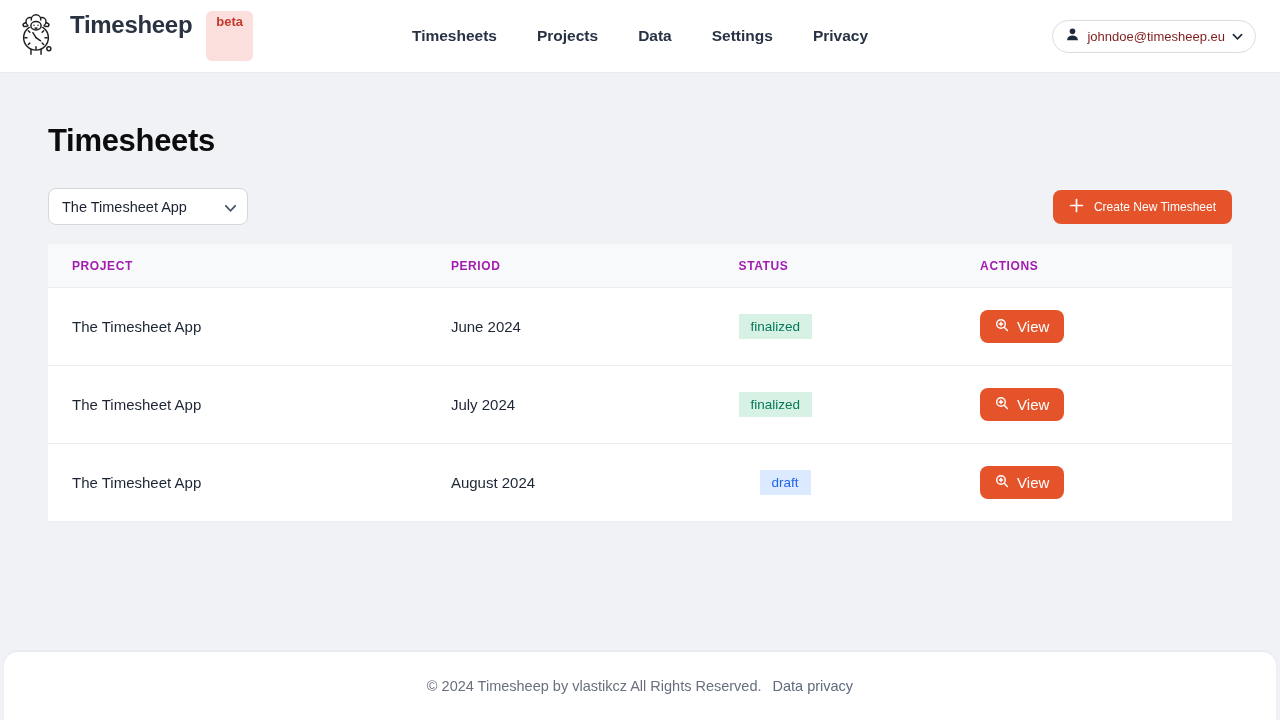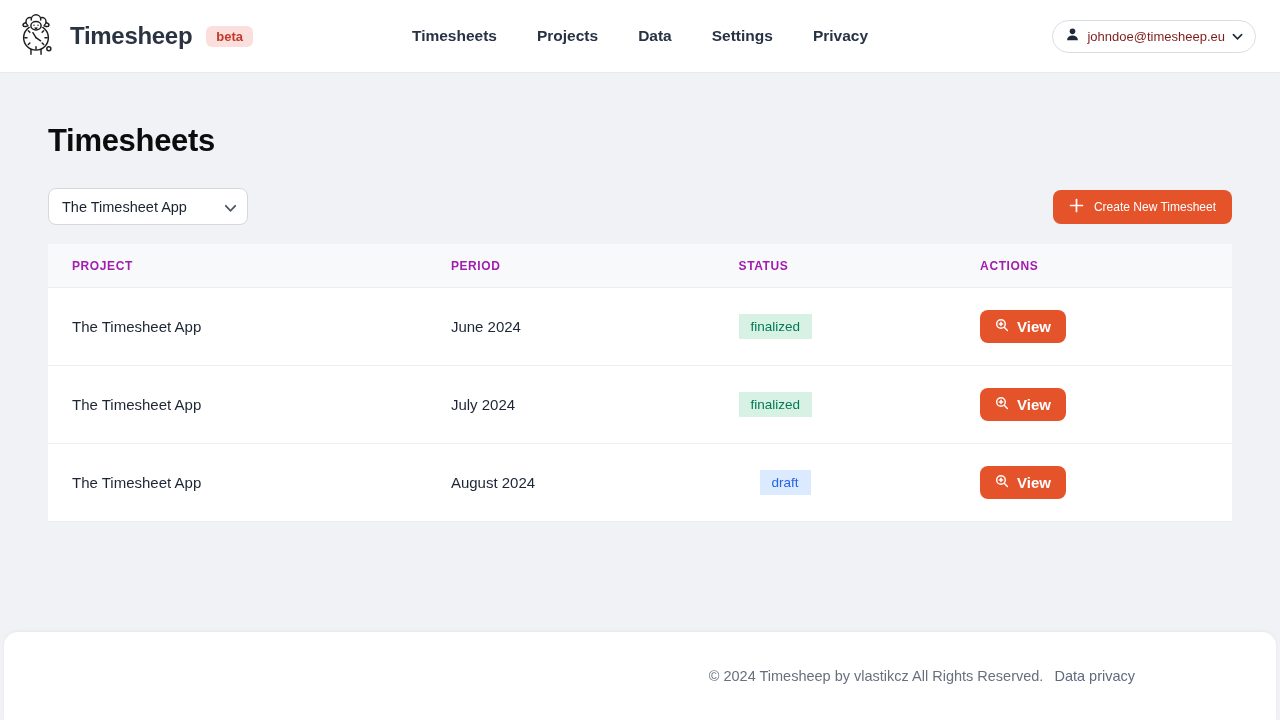--- a/index.html
+++ b/index.html
@@ -18,21 +18,21 @@
     height: 73px;
     background: #ffffff;
     border-bottom: 1px solid #e8eaed;
     display: flex;
     align-items: center;
     justify-content: space-between;
     padding: 0 24px 0 14px;
     position: relative;
     flex-shrink: 0;
   }
-  .brand { display: flex; align-items: center; gap: 12px; }
+  .brand { display: flex; gap: 12px; }
   .brand-name {
     font-size: 24px;
     font-weight: 700;
     color: #2a3342;
     letter-spacing: -0.3px;
   }
   .beta-badge {
     background: #fbdfdd;
     color: #c0392b;
     font-size: 13px;
@@ -153,34 +153,34 @@
     display: inline-flex;
     align-items: center;
     gap: 8px;
     background: #e4532a;
     border: none;
     color: #fff;
     padding: 8px 15px;
     border-radius: 8px;
     font-family: "Liberation Sans", sans-serif;
     font-size: 15px;
-    font-weight: 700;
+    font-weight: 400;
     cursor: pointer;
   }
 
   
   .footer {
     margin: auto 4px 0;
     background: #ffffff;
     border-radius: 14px 14px 0 0;
     box-shadow: 0 -1px 3px rgba(20,30,50,0.05);
-    height: 88px;
-    display: flex;
-    align-items: center;
-    justify-content: flex-end;
+    height: 68px;
+    display: flex;
+    align-items: center;
+    justify-content: center;
     padding: 0 141px;
     flex-shrink: 0;
     gap: 11px;
   }
   .footer .copyright { color: #68707e; font-size: 14.5px; }
   .footer a { color: #5f6a7d; font-size: 14.5px; text-decoration: none; }
 </style>
 </head>
 <body>
 

